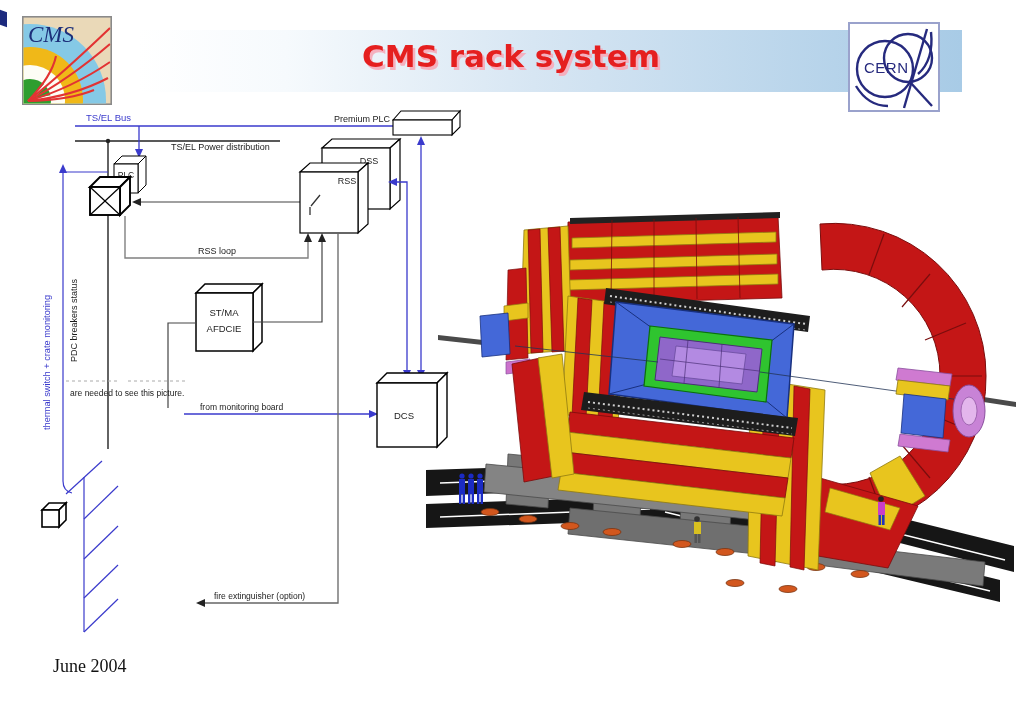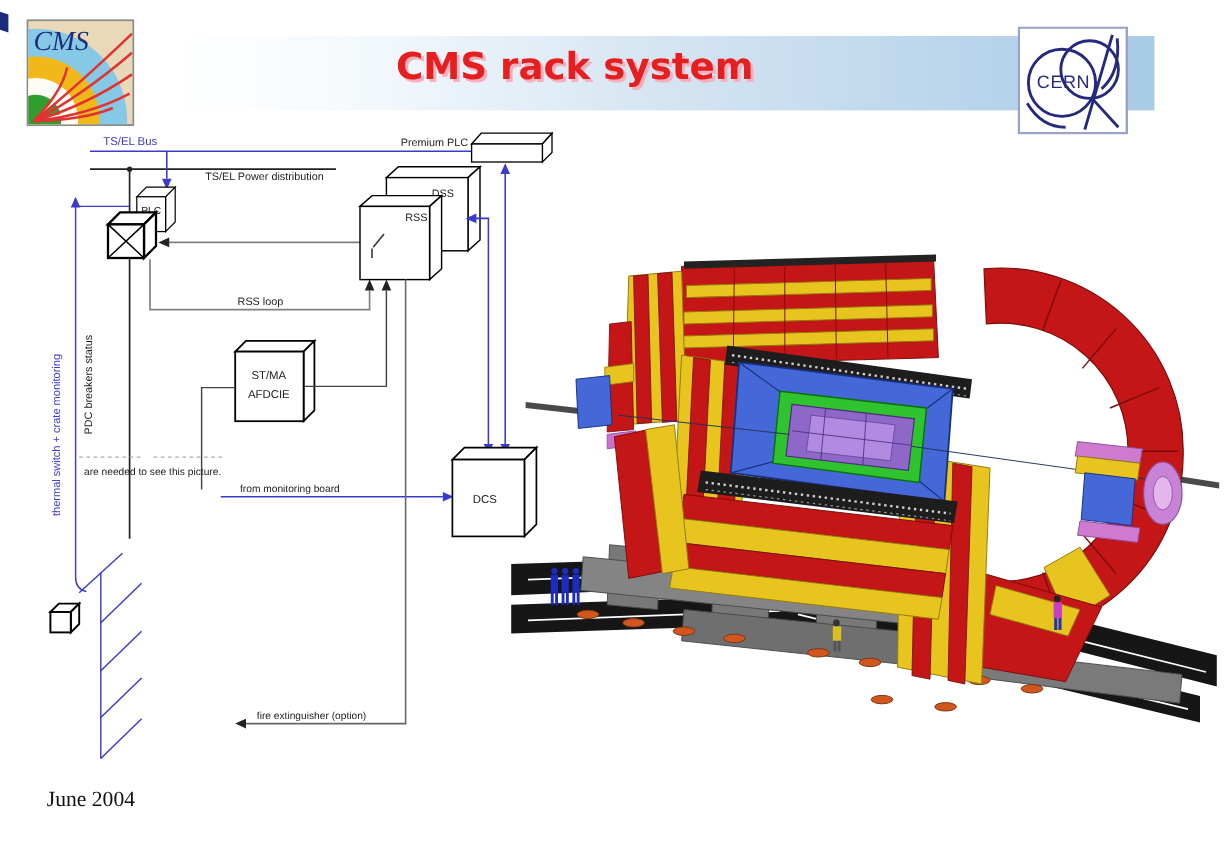--- a/index.html
+++ b/index.html
@@ -1,23 +1,23 @@
 <!DOCTYPE html>
 <html><head>
 <meta charset="utf-8">
 <style>
   html,body{margin:0;padding:0;background:#ffffff;}
   .slide{position:relative;width:1023px;height:708px;background:#ffffff;overflow:hidden;
          font-family:"Liberation Sans",sans-serif;}
   .titlebar{position:absolute;left:138px;top:30px;width:824px;height:62px;
     background:linear-gradient(90deg,#ffffff 0%,#f6fafd 18%,#d7e6f3 48%,#a8cbe6 100%);}
-  .title-text{position:absolute;left:330px;top:38px;width:330px;text-align:left;
+  .title-text{position:absolute;left:330px;top:38px;width:330px;text-align:right;
     font-family:"DejaVu Sans",sans-serif;font-weight:bold;font-size:31px;letter-spacing:0px;
     color:#e51f1f;text-shadow:2.5px 2.5px 0 rgba(246,173,188,0.95);white-space:nowrap;}
-  .footer-date{position:absolute;left:39px;top:656px;font-family:"Liberation Serif",serif;
+  .footer-date{position:absolute;left:53px;top:656px;font-family:"Liberation Serif",serif;
     font-size:18px;color:#111;}
   .footer-author{position:absolute;right:48px;top:650px;font-family:"Liberation Serif",serif;
     font-size:19px;color:#111;}
   svg text.lbl{font-family:"Liberation Sans",sans-serif;fill:#1c1c1c;}
   svg text.blu{fill:#3a3acc;}
   .logo{position:absolute;}
   .corner-artifact{position:absolute;left:0;top:11px;width:7px;height:15px;background:#1c2a7e;
     transform:skewY(18deg);}
 </style>
 </head>

